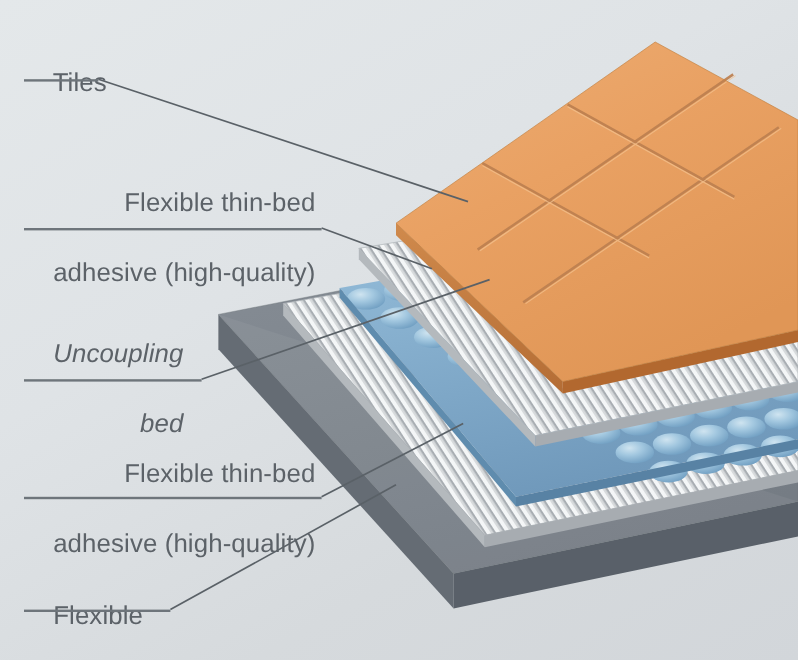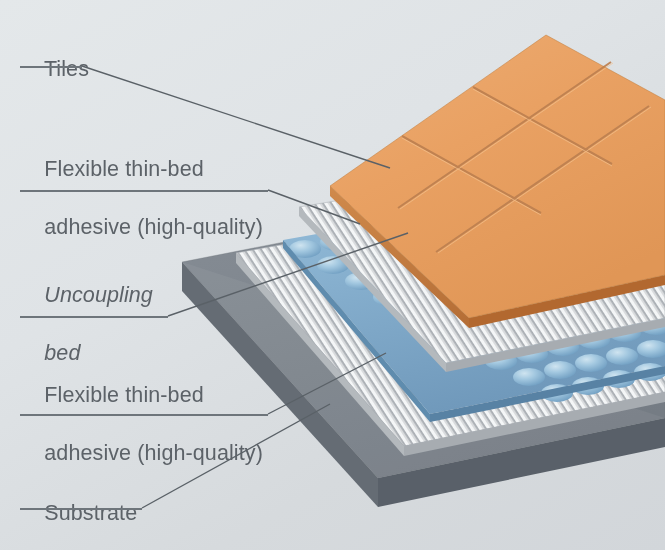--- a/index.html
+++ b/index.html
@@ -2,21 +2,21 @@
 <html><head>
 <meta charset="utf-8">
 <style>
   html,body{margin:0;padding:0;}
   body{
     width:665px;height:550px;overflow:hidden;
     font-family:"Liberation Sans","DejaVu Sans",sans-serif;
     background:linear-gradient(150deg,#e4e8ea 0%,#dfe3e6 38%,#d6dadd 72%,#d2d6da 100%);
     position:relative;
   }
-  #stage{position:absolute;inset:0;width:601px;height:550px;}
+  #stage{position:absolute;inset:0;width:601px;height:550px;text-align:right;}
   #stage svg{position:absolute;top:0;left:0;}
   .lbl{
     position:absolute;
     color:#5c6268;
     font-size:21.5px;
     line-height:29px;
     letter-spacing:0.1px;
     white-space:pre;
     pointer-events:none;
   }
@@ -208,16 +208,16 @@
   </div>
   <div class="rule" style="left:20px;top:316px;width:148px;"></div>
 
   <div class="lbl" style="left:20px;top:352px;">
     <span>Flexible thin-bed</span><br>
     <span>adhesive (high-quality)</span>
   </div>
   <div class="rule" style="left:20px;top:414px;width:248px;"></div>
 
   <div class="lbl" style="left:20px;top:470px;">
-    <span>Substrate</span>
+    <span>Flexible</span>
   </div>
   <div class="rule" style="left:20px;top:508px;width:122px;"></div>
 </div>
 
 </body></html>

